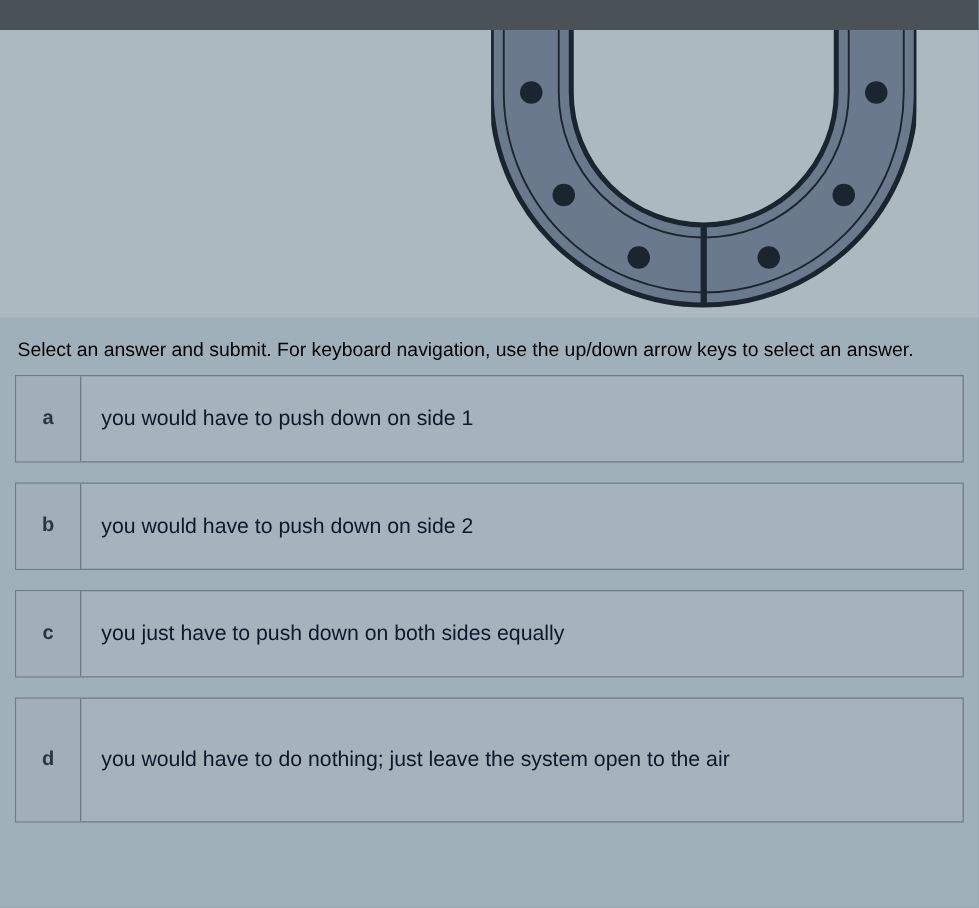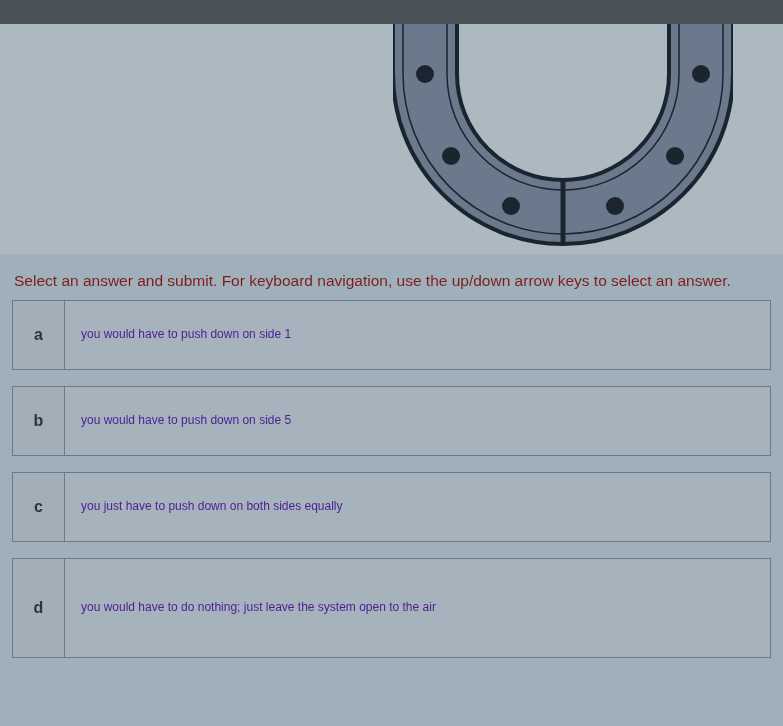--- a/index.html
+++ b/index.html
@@ -25,21 +25,21 @@
       background: #4a5258;
       width: 100%;
     }
     .diagram-area {
       height: 230px;
       position: relative;
       overflow: hidden;
       background: #adb9c0;
     }
     .instructions {
-      color: #7f1d1d;
+      color: #000000;
       font-size: 15.5px;
       padding: 18px 14px 10px 14px;
       font-weight: 500;
     }
     .answers {
       padding: 0 12px;
     }
     .answer-row {
       display: flex;
       border: 1px solid #6b7a85;
@@ -56,22 +56,22 @@
       font-weight: bold;
       color: #2a3540;
       font-size: 16px;
       background: #a2afb9;
     }
     .answer-text {
       flex: 1;
       display: flex;
       align-items: center;
       padding: 14px 16px;
-      color: #4c1d95;
-      font-size: 12px;
+      color: #0f172a;
+      font-size: 17px;
       font-weight: 500;
       line-height: 1.6;
     }
     .answer-row.last {
       min-height: 100px;
     }
     .answer-row.last .answer-text {
       flex-direction: column;
       align-items: flex-start;
       justify-content: center;
@@ -123,21 +123,21 @@
 
   <div class="instructions">Select an answer and submit. For keyboard navigation, use the up/down arrow keys to select an answer.</div>
 
   <div class="answers">
     <div class="answer-row">
       <div class="answer-letter">a</div>
       <div class="answer-text">you would have to push down on side 1</div>
     </div>
     <div class="answer-row">
       <div class="answer-letter">b</div>
-      <div class="answer-text">you would have to push down on side 5</div>
+      <div class="answer-text">you would have to push down on side 2</div>
     </div>
     <div class="answer-row">
       <div class="answer-letter">c</div>
       <div class="answer-text">you just have to push down on both sides equally</div>
     </div>
     <div class="answer-row last">
       <div class="answer-letter">d</div>
       <div class="answer-text">you would have to do nothing; just leave the system open to the air</div>
     </div>
   </div>

